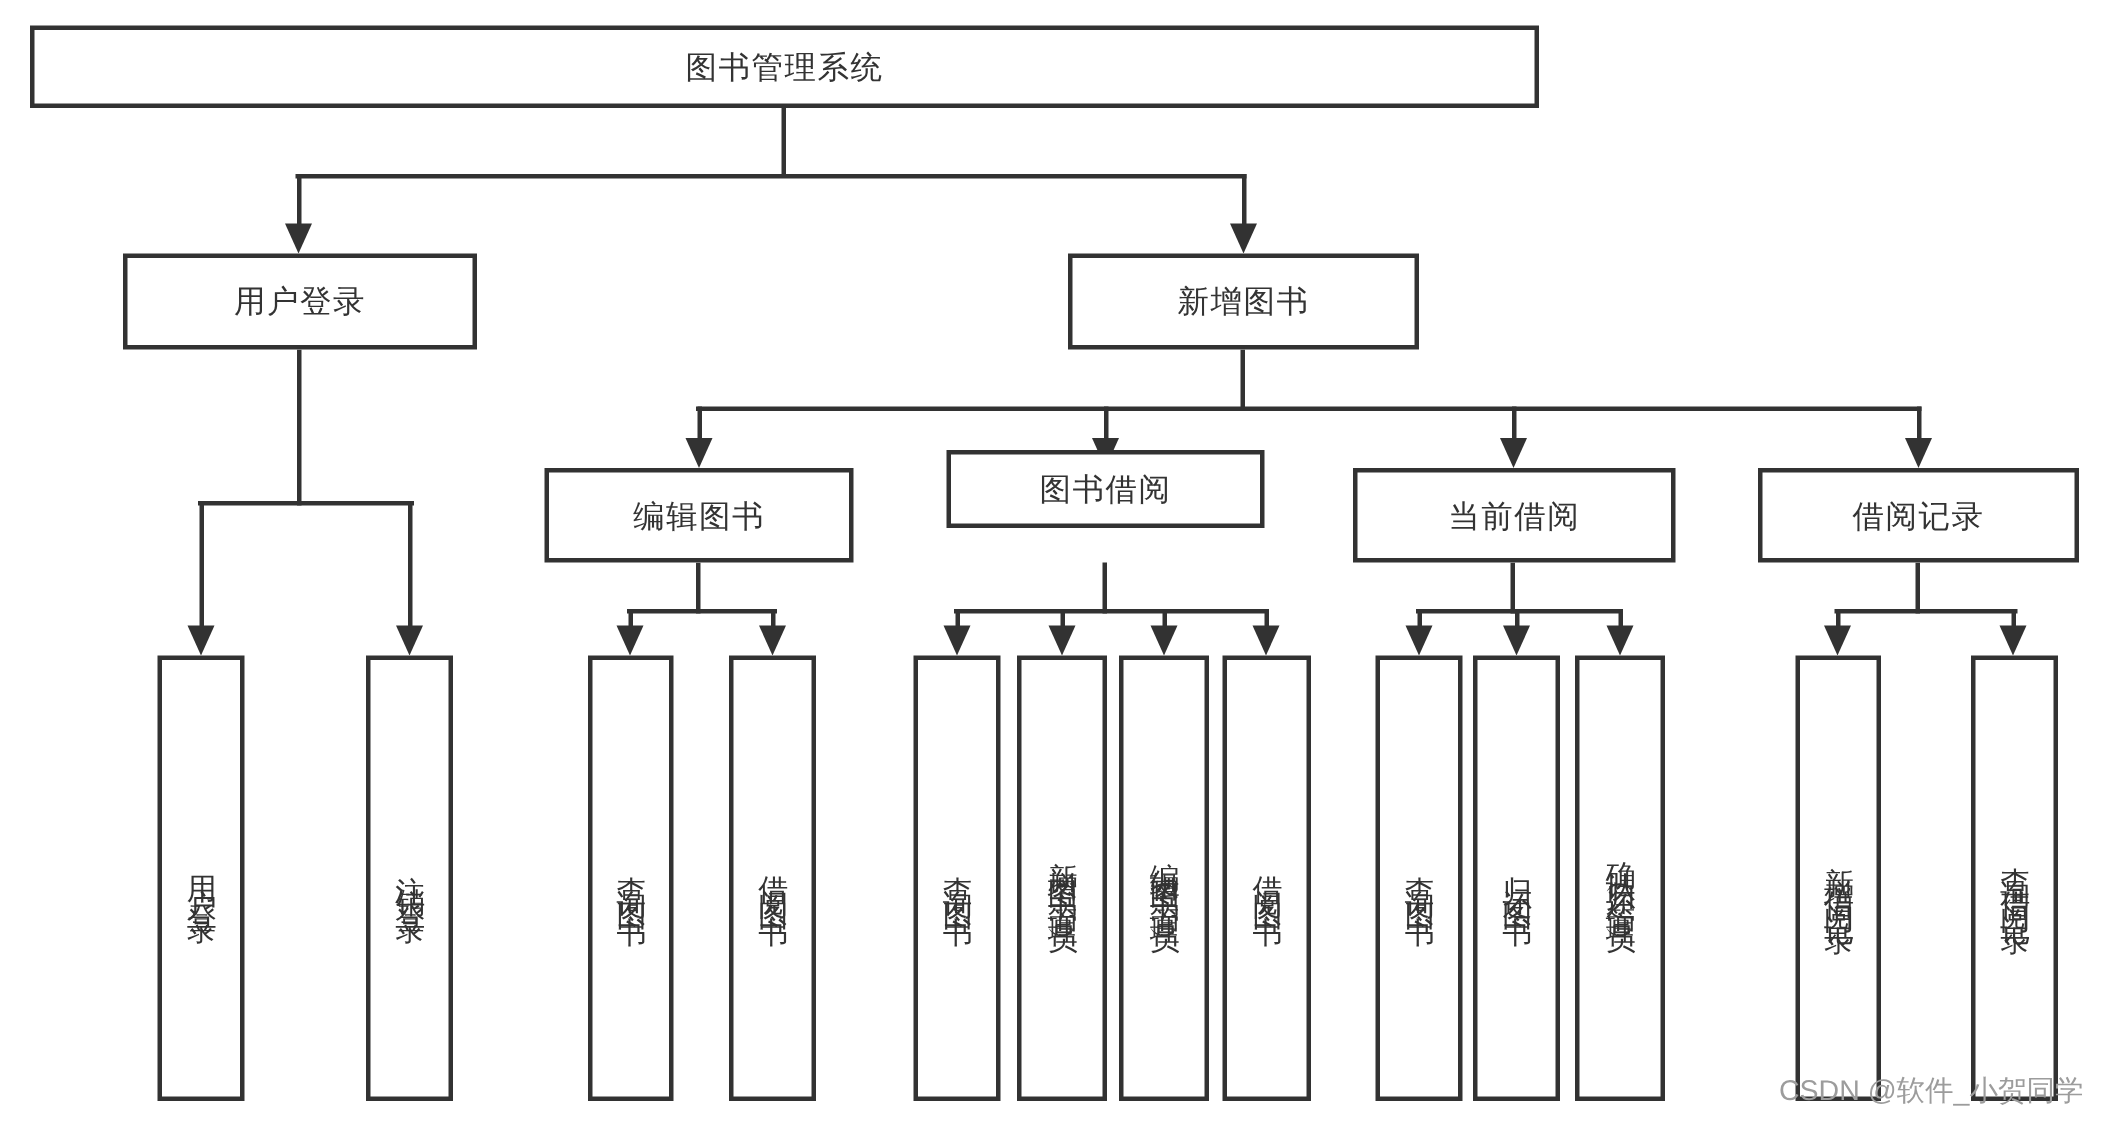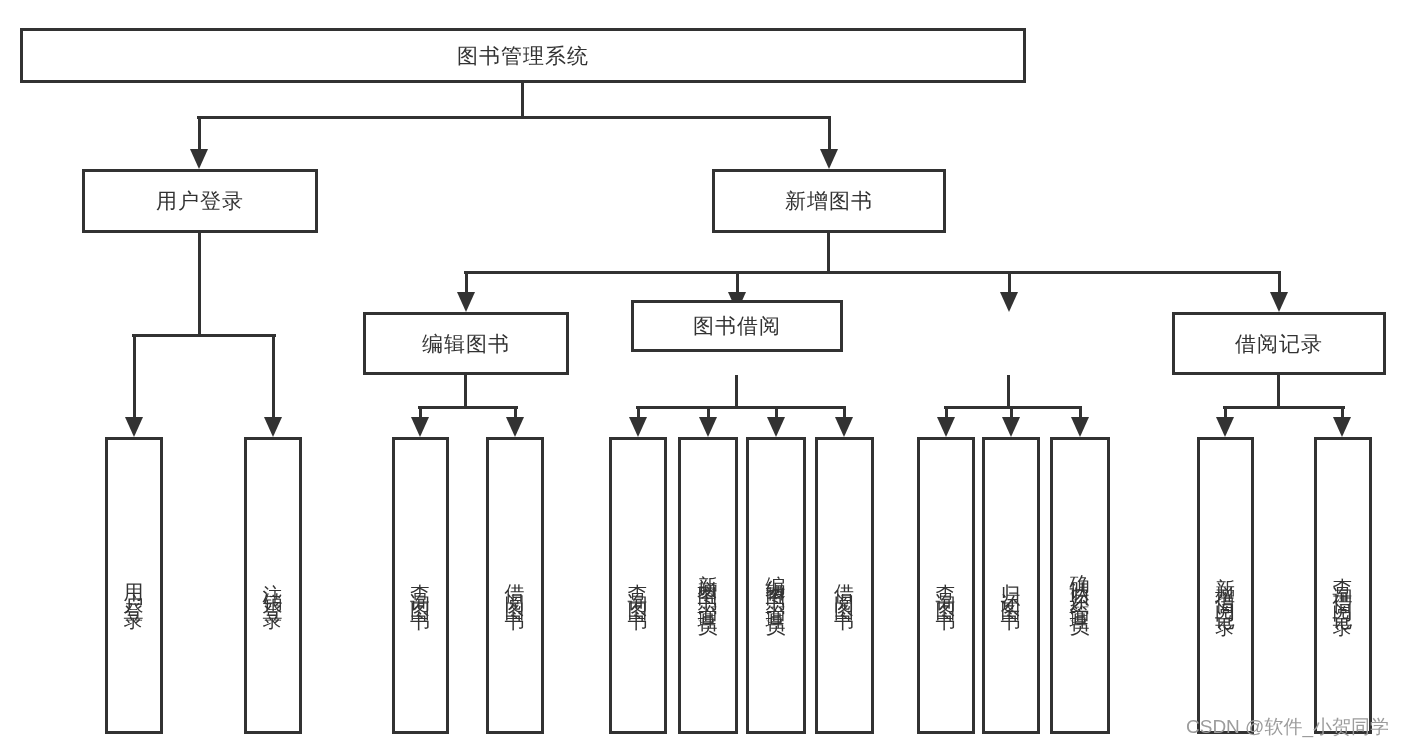--- a/index.html
+++ b/index.html
@@ -117,40 +117,43 @@
   <div class="hline" style="left:944px;top:406px;width:138px;"></div>
   <div class="arrow" style="left:937px;top:406px;height:31px;"></div>
   <div class="arrow" style="left:1002px;top:406px;height:31px;"></div>
   <div class="arrow" style="left:1071px;top:406px;height:31px;"></div>
 
   <div class="vline" style="left:1277px;top:375px;height:34px;"></div>
   <div class="hline" style="left:1223px;top:406px;width:122px;"></div>
   <div class="arrow" style="left:1216px;top:406px;height:31px;"></div>
   <div class="arrow" style="left:1333px;top:406px;height:31px;"></div>
 
-  <div class="box hbox" style="left:20px;top:28px;width:1006px;height:55px;">
+  <div class="box hbox" style="left:20px;top:17px;width:1006px;height:55px;">
     <span>图书管理系统</span>
   </div>
 
   <div class="box hbox" style="left:82px;top:169px;width:236px;height:64px;">
     <span>用户登录</span>
   </div>
 
   <div class="box hbox" style="left:712px;top:169px;width:234px;height:64px;">
     <span>新增图书</span>
   </div>
 
   <div class="box hbox" style="left:363px;top:312px;width:206px;height:63px;">
     <span>编辑图书</span>
   </div>
 
   <div class="box hbox" style="left:631px;top:300px;width:212px;height:52px;">
     <span>图书借阅</span>
   </div>
 
+  <div class="box hbox" style="left:902px;top:312px;width:215px;height:63px;">
+    <span>当前借阅</span>
+  </div>
 
   <div class="box hbox" style="left:1172px;top:312px;width:214px;height:63px;">
     <span>借阅记录</span>
   </div>
 
   <div class="box vbox" style="left:105px;top:437px;width:58px;height:297px;">
     <span>用户登录</span>
   </div>
   <div class="box vbox" style="left:244px;top:437px;width:58px;height:297px;">
     <span>注销登录</span>

